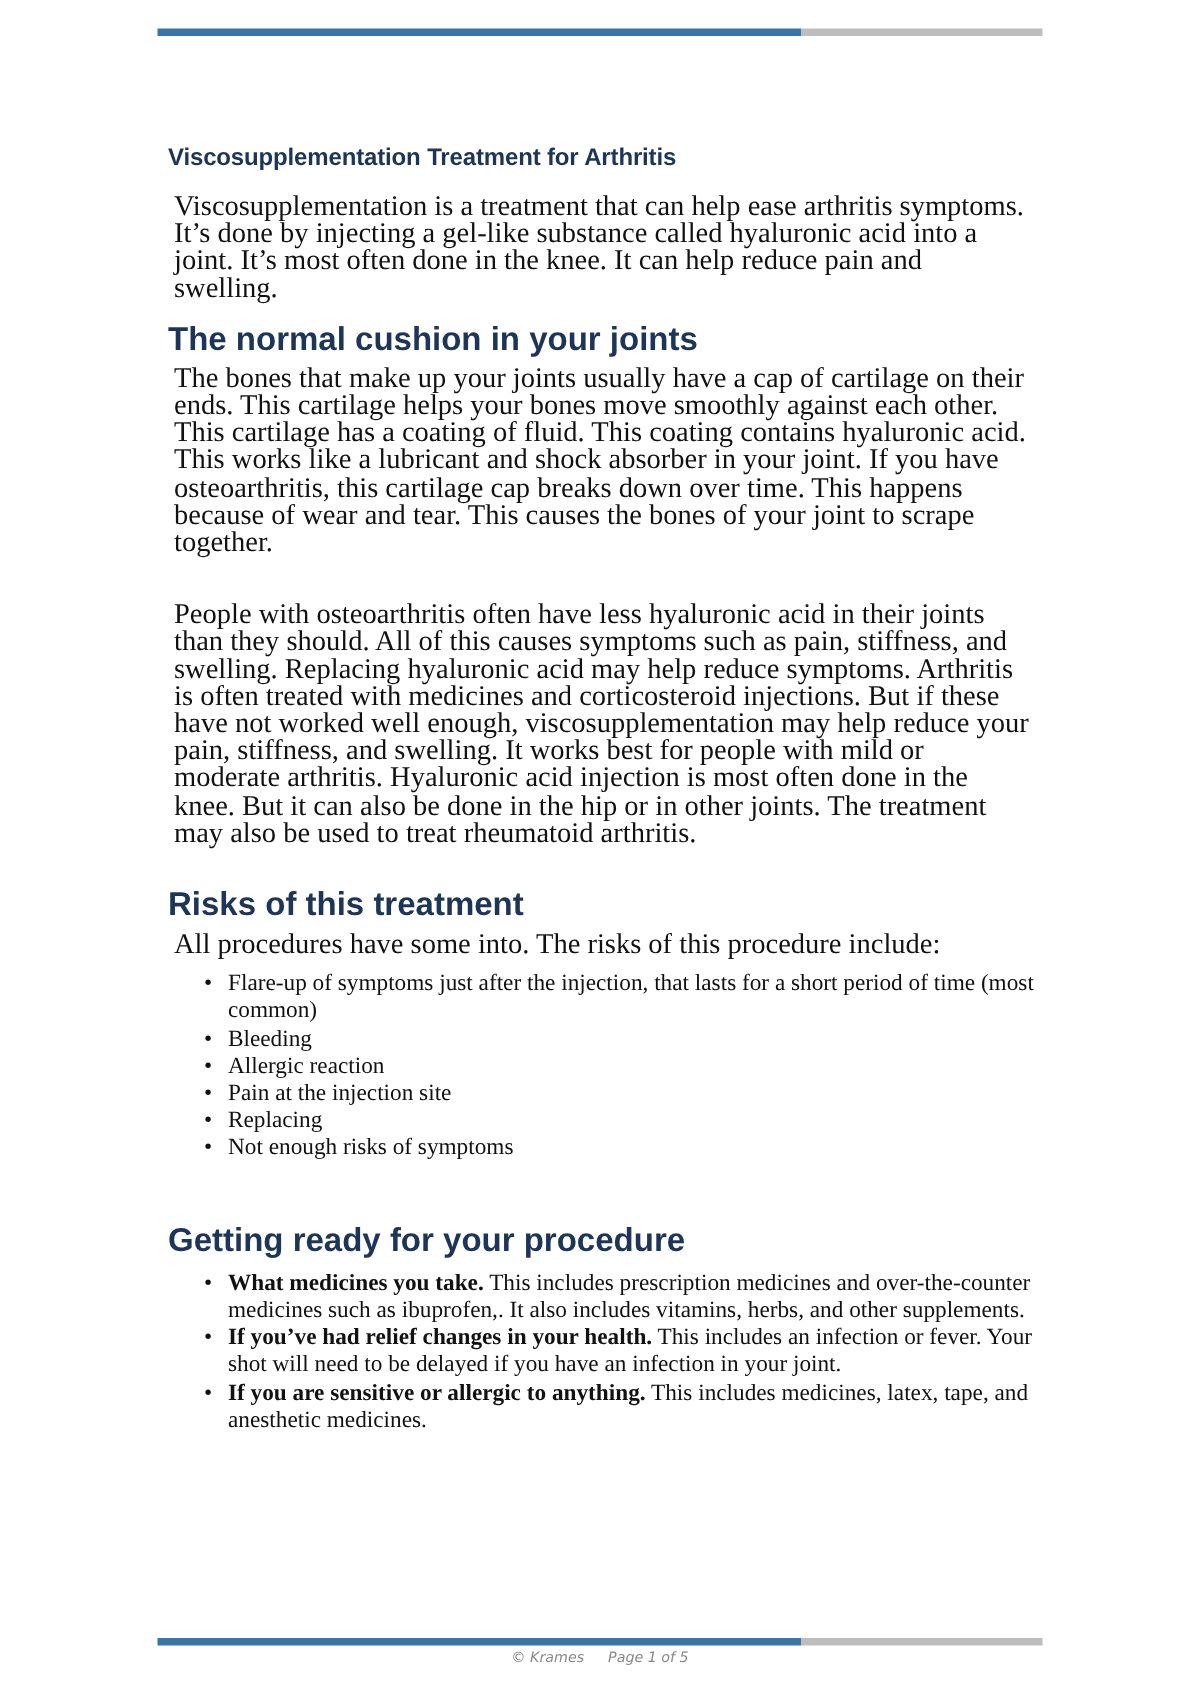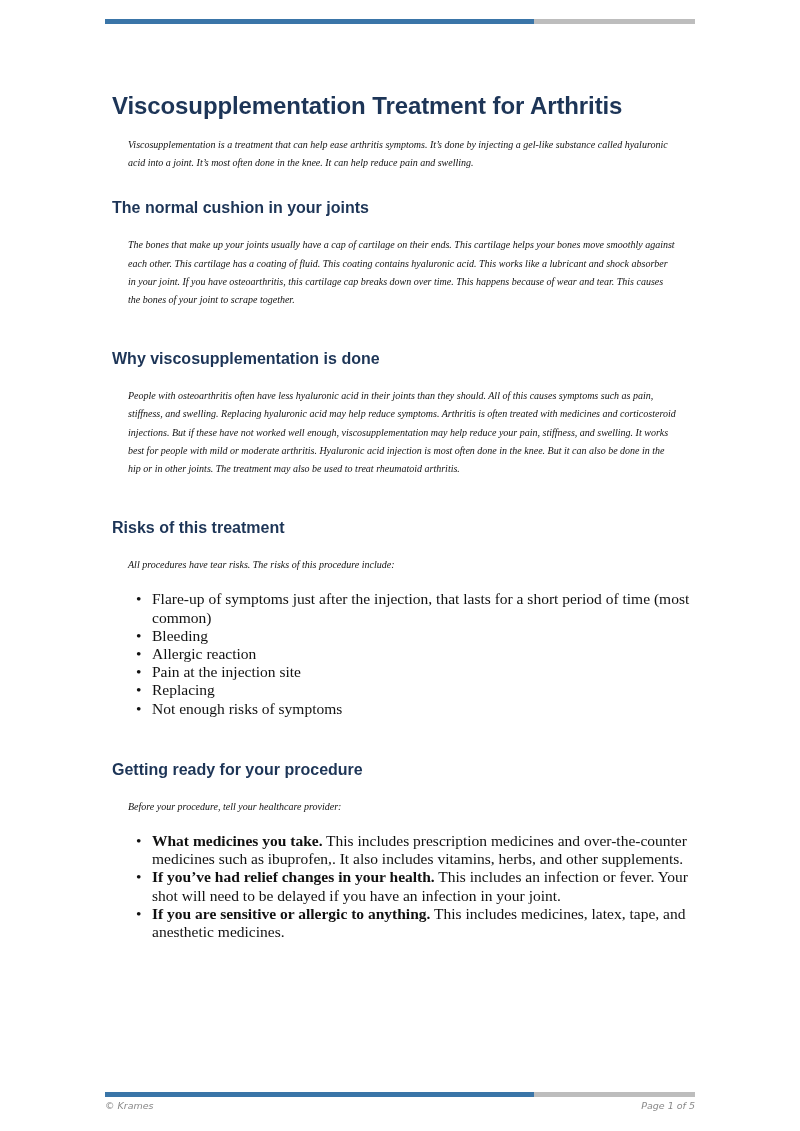--- a/index.html
+++ b/index.html
@@ -3,67 +3,65 @@
   <meta charset="utf-8">
   <style>
     html, body { margin: 0; padding: 0; background: #ffffff; }
     body { width: 800px; height: 1131px; position: relative; overflow: hidden; }
     .bar { position: absolute; left: 105px; width: 590px; height: 5px; display: flex; }
     .bar .blue { width: 429px; height: 100%; background: #3a75a8; }
     .bar .gray { flex: 1; height: 100%; background: #bdbdbd; }
     .top-bar { top: 19px; }
     .bottom-bar { top: 1092px; }
     .content { position: absolute; left: 112px; top: 92px; width: 580px; font-family: "Liberation Serif", serif; color: #111; }
-    h1 { font-family: "Liberation Sans", sans-serif; font-weight: bold; font-size: 24px; color: #1d3557; margin: 0 0 9px 0; line-height: 28px; letter-spacing: -0.1px; }
-    h2 { font-family: "Liberation Sans", sans-serif; font-weight: bold; font-size: 16px; color: #1d3557; margin: 0 0 6px 0; line-height: 24px; }
-    p { font-size: 10px; line-height: 18.2px; margin: 16px; font-style: italic; }
+    h1 { font-family: "Liberation Sans", sans-serif; font-weight: bold; font-size: 16px; color: #1d3557; margin: 0 0 9px 0; line-height: 28px; letter-spacing: -0.1px; }
+    h2 { font-family: "Liberation Sans", sans-serif; font-weight: bold; font-size: 22px; color: #1d3557; margin: 0 0 6px 0; line-height: 24px; }
+    p { font-size: 19px; line-height: 18.2px; margin: 4px; }
     .gap-s { height: 8px; }
     .gap-l { height: 22px; }
     ul { list-style: none; margin: 8px 0 0 0; padding: 0 0 0 40px; font-size: 15.5px; line-height: 18.2px; }
     ul li { position: relative; padding-left: 0; }
     ul li .bullet { position: absolute; left: -16px; top: 0; }
     b { font-weight: bold; }
-    .footer { position: absolute; top: 1100px; left: 105px; width: 590px; font-family: "DejaVu Sans", sans-serif; font-style: italic; font-size: 9.5px; color: #888; display: flex; justify-content: space-between; gap: 16px; }
+    .footer { position: absolute; top: 1100px; left: 105px; width: 590px; font-family: "DejaVu Sans", sans-serif; font-style: italic; font-size: 9.5px; color: #888; display: flex; justify-content: center; gap: 16px; }
   </style>
 </head>
 <body>
 
 <div class="bar top-bar">
   <div class="blue"></div>
   <div class="gray"></div>
 </div>
 
 <div class="content">
   <h1>Viscosupplementation Treatment for Arthritis</h1>
   <p>Viscosupplementation is a treatment that can help ease arthritis symptoms. It’s done by injecting a gel-like substance called hyaluronic acid into a joint. It’s most often done in the knee. It can help reduce pain and swelling.</p>
 
   <div class="gap-s"></div>
   <h2>The normal cushion in your joints</h2>
   <p>The bones that make up your joints usually have a cap of cartilage on their ends. This cartilage helps your bones move smoothly against each other. This cartilage has a coating of fluid. This coating contains hyaluronic acid. This works like a lubricant and shock absorber in your joint. If you have osteoarthritis, this cartilage cap breaks down over time. This happens because of wear and tear. This causes the bones of your joint to scrape together.</p>
 
   <div class="gap-l"></div>
-  <h2>Why viscosupplementation is done</h2>
   <p>People with osteoarthritis often have less hyaluronic acid in their joints than they should. All of this causes symptoms such as pain, stiffness, and swelling. Replacing hyaluronic acid may help reduce symptoms. Arthritis is often treated with medicines and corticosteroid injections. But if these have not worked well enough, viscosupplementation may help reduce your pain, stiffness, and swelling. It works best for people with mild or moderate arthritis. Hyaluronic acid injection is most often done in the knee. But it can also be done in the hip or in other joints. The treatment may also be used to treat rheumatoid arthritis.</p>
 
   <div class="gap-l"></div>
   <h2>Risks of this treatment</h2>
-  <p>All procedures have tear risks. The risks of this procedure include:</p>
+  <p>All procedures have some into. The risks of this procedure include:</p>
   <ul>
     <li><span class="bullet">•</span><span>Flare-up of symptoms just after the injection, that lasts for a short period of time (most common)</span></li>
     <li><span class="bullet">•</span><span>Bleeding</span></li>
     <li><span class="bullet">•</span><span>Allergic reaction</span></li>
     <li><span class="bullet">•</span><span>Pain at the injection site</span></li>
     <li><span class="bullet">•</span><span>Replacing</span></li>
     <li><span class="bullet">•</span><span>Not enough risks of symptoms</span></li>
   </ul>
   <div style="height:18px"></div>
 
   <div class="gap-l"></div>
   <h2>Getting ready for your procedure</h2>
-  <p>Before your procedure, tell your healthcare provider:</p>
   <ul>
     <li><span class="bullet">•</span><b>What medicines you take.</b><span> This includes prescription medicines and over-the-counter medicines such as ibuprofen,. It also includes vitamins, herbs, and other supplements.</span></li>
     <li><span class="bullet">•</span><b>If you’ve had relief changes in your health.</b><span> This includes an infection or fever. Your shot will need to be delayed if you have an infection in your joint.</span></li>
     <li><span class="bullet">•</span><b>If you are sensitive or allergic to anything.</b><span> This includes medicines, latex, tape, and anesthetic medicines.</span></li>
   </ul>
   <div style="height:18px"></div>
 </div>
 
 <div class="bar bottom-bar">
   <div class="blue"></div>

